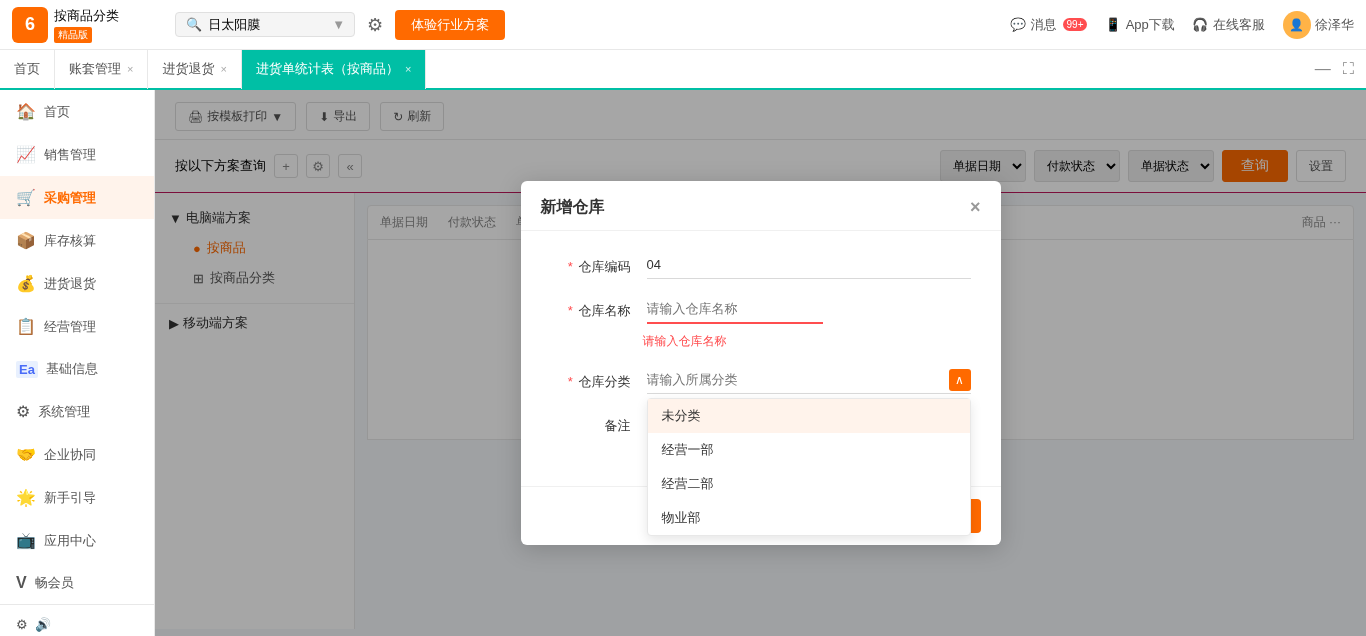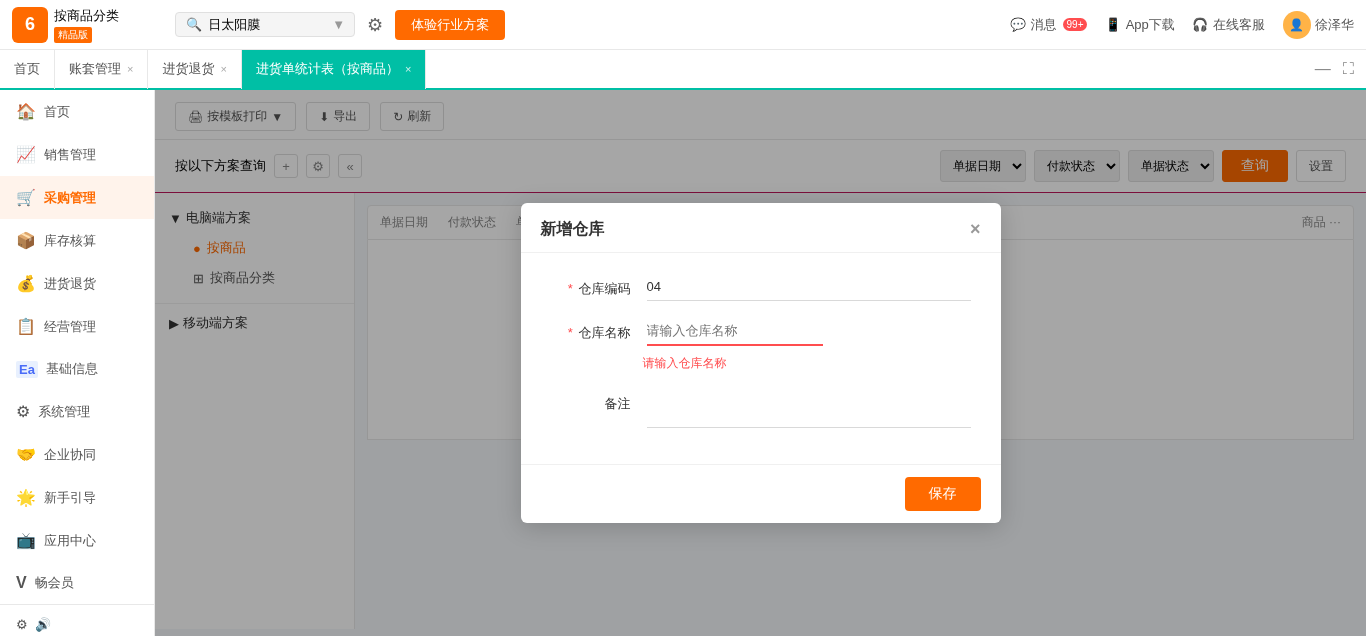--- a/index.html
+++ b/index.html
@@ -462,20 +462,36 @@
               </div>
               <div style="flex:1;">
                 <input class="form-input error-border" type="text" placeholder="请输入仓库名称" style="">
               </div>
             </div>
             <div style="padding-left:92px;">
               <div class="error-tip">请输入仓库名称</div>
             </div>
           </div>
 
+          <div class="form-row">
+            <div class="form-label">
+              <span class="required">*</span>
+              <span>仓库分类</span>
+            </div>
+            <div class="dropdown-container">
+              <input class="dropdown-input" type="text" placeholder="请输入所属分类" style="">
+              <button class="dropdown-arrow-btn">∧</button>
+              <div class="dropdown-list">
+                <div class="dropdown-option selected">未分类</div>
+                <div class="dropdown-option">经营一部</div>
+                <div class="dropdown-option">经营二部</div>
+                <div class="dropdown-option">物业部</div>
+              </div>
+            </div>
+          </div>
 
           <div class="form-row" style="margin-top: 12px;">
             <div class="form-label">
               <span>备注</span>
             </div>
             <textarea class="textarea-field" style=""></textarea>
           </div>
         </div>
         <div class="modal-footer">
           <button class="btn-save">保存</button>

